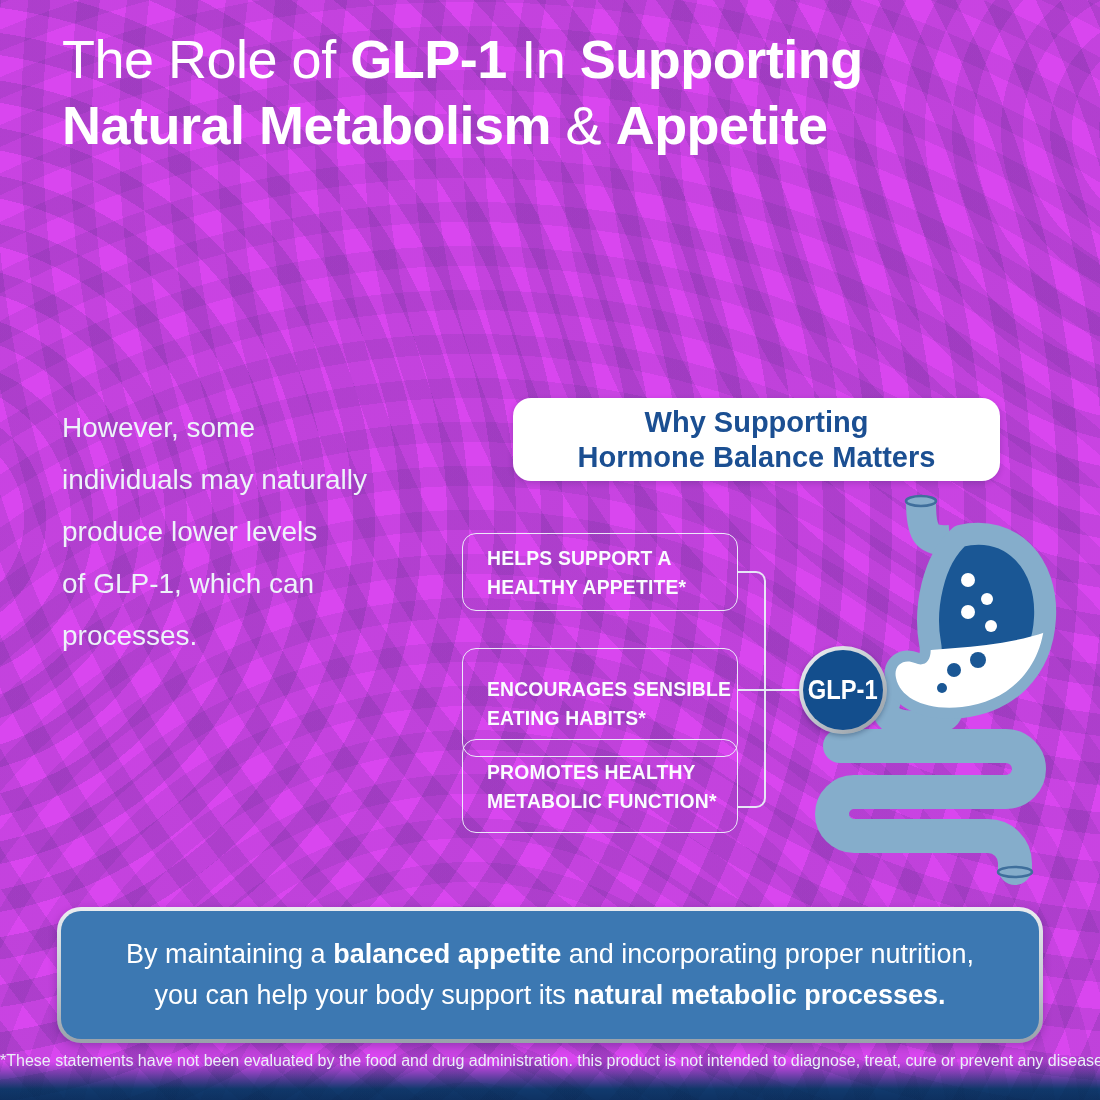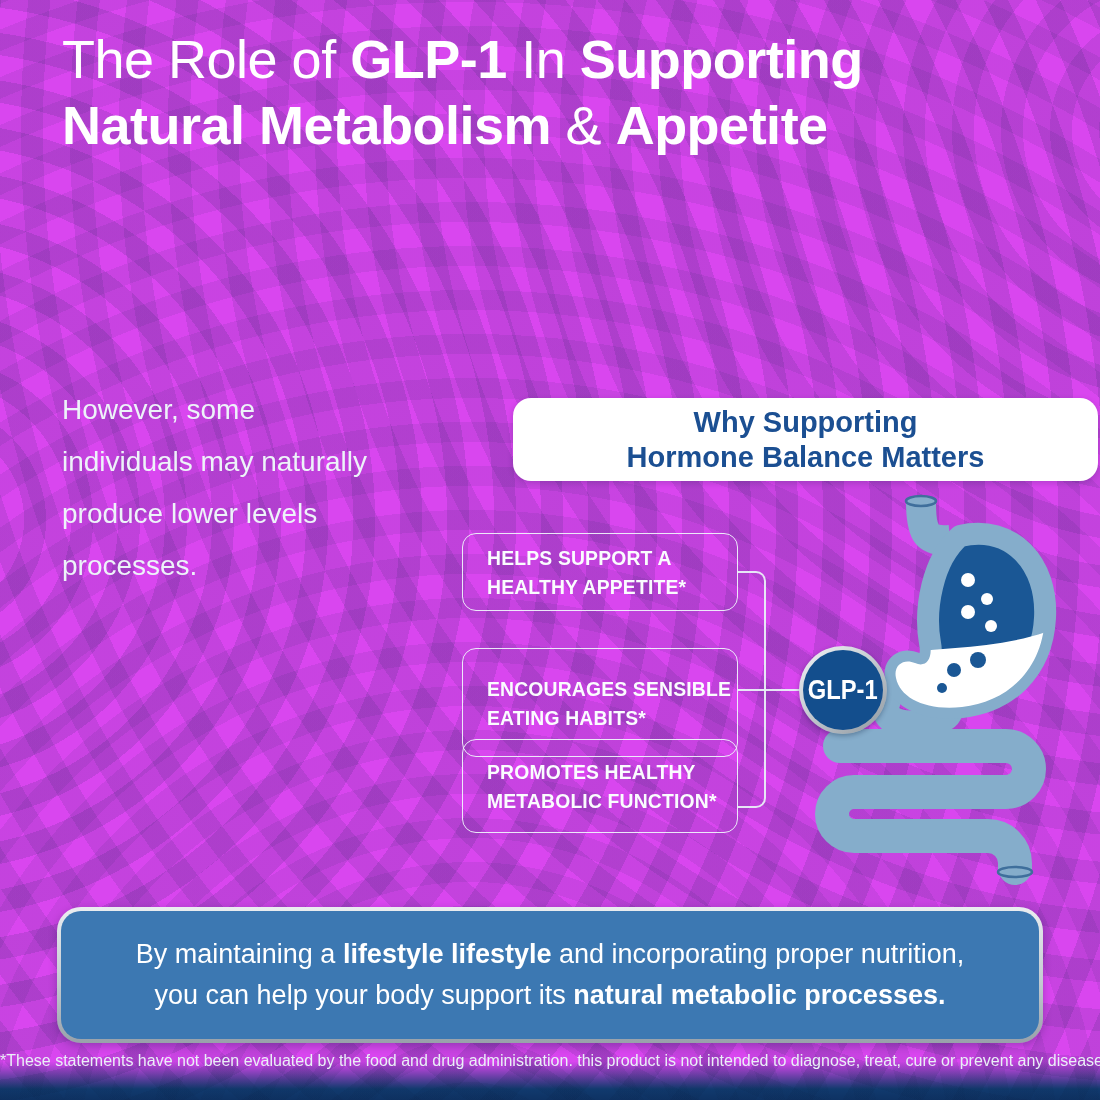--- a/index.html
+++ b/index.html
@@ -22,27 +22,27 @@
     position:absolute;left:62px;top:26px;width:1000px;margin:0;
     font-size:54px;line-height:66px;font-weight:700;color:#FFFFFF;letter-spacing:-0.5px;
   }
   .title .lt{font-weight:400;}
   
   .intro{
     position:absolute;left:62px;top:184px;width:962px;margin:0;
     font-size:28px;line-height:49px;font-weight:400;color:#EDF3F9;
   }
   .side{
-    position:absolute;left:62px;top:384px;width:400px;margin:0;
+    position:absolute;left:62px;top:402px;width:400px;margin:0;
     font-size:28px;line-height:52px;font-weight:400;color:#EDF3F9;
   }
   .side div{display:block;}
   
   .why-box{
-    position:absolute;left:513px;top:398px;width:585px;height:83px;
+    position:absolute;left:513px;top:398px;width:487px;height:83px;
     background:#FFFFFF;border-radius:18px;
     display:flex;flex-direction:column;align-items:center;justify-content:center;
     color:#1B4F92;font-weight:700;font-size:29px;line-height:35px;text-align:center;
     box-shadow:0 2px 6px rgba(0,20,50,.18);
   }
   
   .benefit{
     position:absolute;left:462px;width:276px;
     border:1.6px solid rgba(240,246,252,.92);border-radius:14px;
     display:flex;flex-direction:column;justify-content:center;
@@ -111,20 +111,21 @@
   <h1 class="title">
     <div><span class="lt">The Role of </span><span>GLP-1</span><span class="lt"> In </span><span>Supporting</span></div>
     <div><span>Natural Metabolism</span><span class="lt"> &amp; </span><span>Appetite</span></div>
   </h1>
 
 
   <div class="side">
     <div>However, some</div>
     <div>individuals may naturally</div>
     <div>produce lower levels</div>
+    <div>of GLP-1, which can</div>
     <div>processes.</div>
   </div>
 
   <div class="why-box">
     <span>Why Supporting</span>
     <span>Hormone Balance Matters</span>
   </div>
 
   <div class="benefit b1">
     <div class="cond">
@@ -177,19 +178,19 @@
   <div class="midline"></div>
 
   <div class="hub">
     <div class="hub-inner">
       <span>GLP-1</span>
     </div>
   </div>
 
   <div class="summary-outer">
     <div class="summary-inner">
-      <div><span>By maintaining a </span><b>lifestyle lifestyle</b><span> and incorporating proper nutrition,</span></div>
+      <div><span>By maintaining a </span><b>balanced appetite</b><span> and incorporating proper nutrition,</span></div>
       <div><span>you can help your body support its </span><b>natural metabolic processes.</b></div>
     </div>
   </div>
 
   <p class="disclaimer">*These statements have not been evaluated by the food and drug administration. this product is not intended to diagnose, treat, cure or prevent any disease.</p>
 </div>
 
 </body></html>

